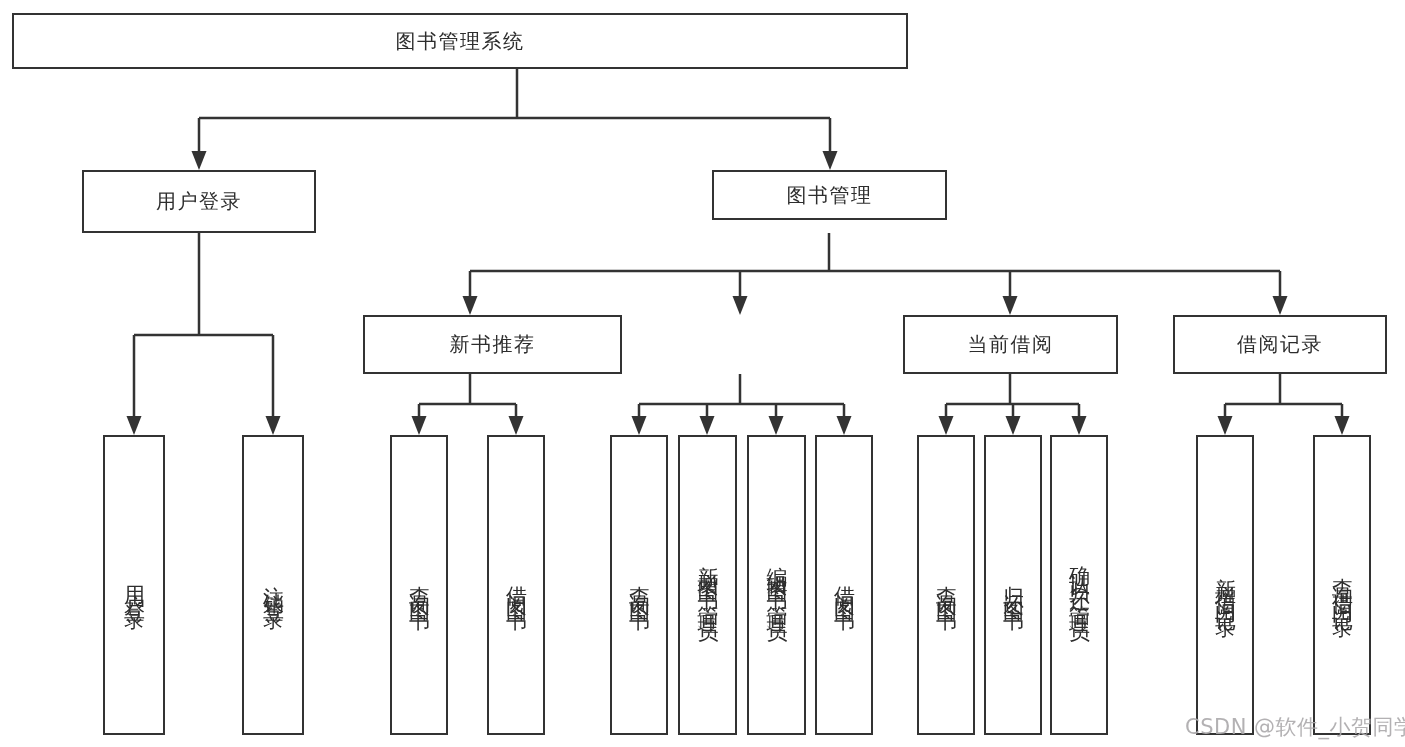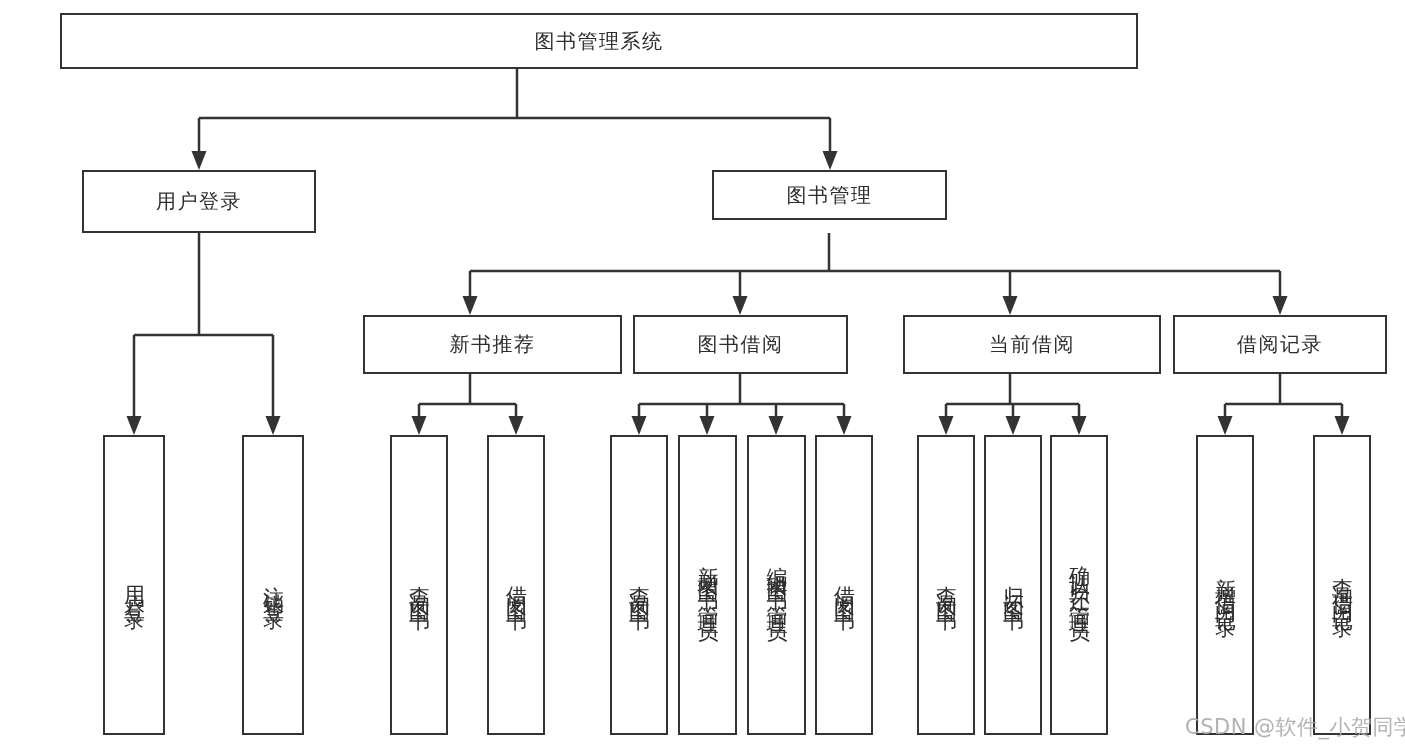--- a/index.html
+++ b/index.html
@@ -94,38 +94,35 @@
       <polygon fill="#333333" stroke="none" points="1071.5,416 1086.5,416 1079,435"></polygon>
     </g>
 
     <g>
       <path d="M1280 374 V404 M1225 404 H1342 M1225 404 V418 M1342 404 V418"></path>
       <polygon fill="#333333" stroke="none" points="1217.5,416 1232.5,416 1225,435"></polygon>
       <polygon fill="#333333" stroke="none" points="1334.5,416 1349.5,416 1342,435"></polygon>
     </g>
   </svg>
 
-  <div class="box h" style="left:12px; top:13px; width:1078px; height:56px;margin-left:48px;">
+  <div class="box h" style="left:12px; top:13px; width:896px; height:56px;">
     <span>图书管理系统</span>
   </div>
 
   <div class="box h" style="left:82px; top:170px; width:234px; height:63px;">
     <span>用户登录</span>
   </div>
   <div class="box h" style="left:712px; top:170px; width:235px; height:50px;">
     <span>图书管理</span>
   </div>
 
   <div class="box h" style="left:363px; top:315px; width:259px; height:59px;">
     <span>新书推荐</span>
   </div>
-  <div class="box h" style="left:633px; top:315px; width:215px; height:59px;">
-    <span>图书借阅</span>
-  </div>
-  <div class="box h" style="left:903px; top:315px; width:258px; height:59px;">
+  <div class="box h" style="left:903px; top:315px; width:215px; height:59px;">
     <span>当前借阅</span>
   </div>
   <div class="box h" style="left:1173px; top:315px; width:214px; height:59px;">
     <span>借阅记录</span>
   </div>
 
   <div class="box v" style="left:103px; top:435px; width:62px; height:300px;">
     <span class="vtext">用户登录</span>
   </div>
   <div class="box v" style="left:242px; top:435px; width:62px; height:300px;">

